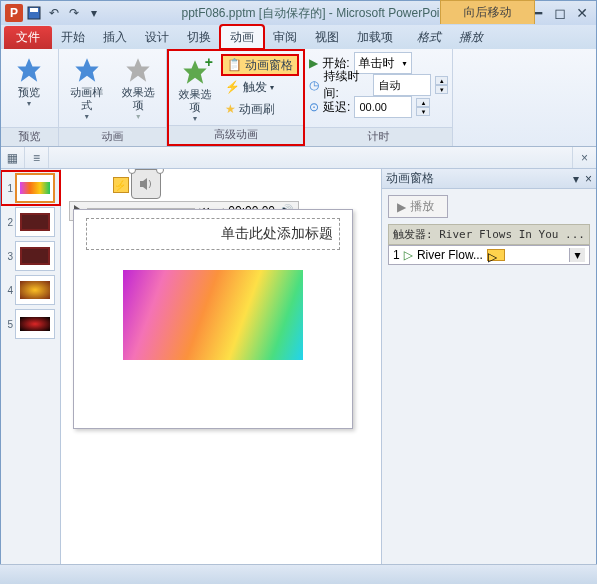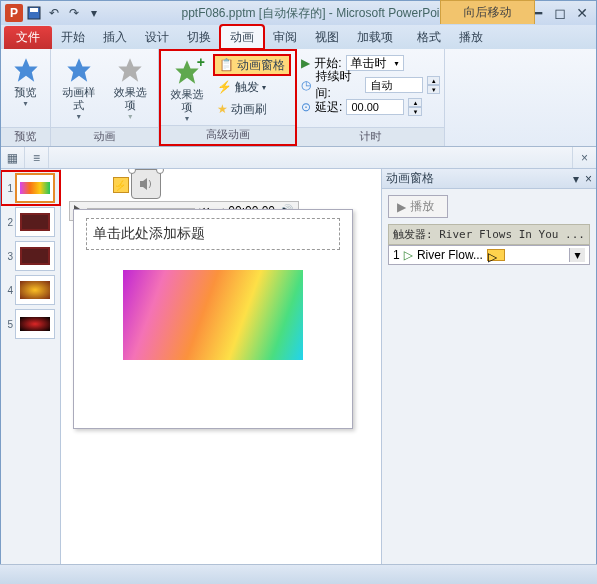--- a/index.html
+++ b/index.html
@@ -11,36 +11,36 @@
 .qat-btn { width: 18px; height: 18px; display: flex; align-items: center; justify-content: center; color: #345; }
 .title-text { flex: 1; text-align: center; color: #466; font-size: 12px; }
 .audio-tools-tab { position: absolute; left: 440px; top: 0; width: 95px; height: 24px; background: #f2c46d; color: #444; display: flex; align-items: center; justify-content: center; font-size: 12px; border:1px solid #d0a040; border-bottom:0; }
 .win-btn { width: 20px; height: 18px; display: flex; align-items: center; justify-content: center; color: #345; font-size: 14px; }
 
 
 .tabs-row { height: 24px; background: linear-gradient(#dbe6f5, #cddeef); display: flex; align-items: flex-end; padding-left: 0; }
 .file-tab { background: linear-gradient(#e53e3e,#c43030); color: #fff; padding: 3px 12px; border-radius: 3px 3px 0 0; margin-left: 3px; }
 .tab { padding: 3px 9px; color: #345; cursor: pointer; }
 .tab.active { background: #f4f7fc; border: 1px solid #a5b8d0; border-bottom: none; border-radius: 3px 3px 0 0; }
-.tab.audio-fmt, .tab.audio-play { color: #345; }
+.tab.audio-fmt, .tab.audio-play { color: #345; font-style: italic; }
 
 
 .ribbon { height: 98px; background: linear-gradient(#f4f7fc,#e4ecf7); border-bottom: 1px solid #a5b8d0; display: flex; }
 .ribbon-group { border-right: 1px solid #c8d4e5; display: flex; flex-direction: column; padding: 3px 4px 0; }
 .rg-body { flex: 1; display: flex; align-items: flex-start; gap: 4px; }
 .rg-label { text-align: center; color: #556; font-size: 11px; padding: 1px 0 2px; background: #dde6f0; margin: 0 -4px; border-top:1px solid #c8d4e5;}
 .big-btn { display: flex; flex-direction: column; align-items: center; width: 48px; padding: 2px; }
 .big-btn .ico { width: 32px; height: 32px; display:flex; align-items:center; justify-content:center; }
 .big-btn .lbl { font-size: 11px; color: #345; text-align: center; line-height: 13px; }
 .small-btn { display: flex; align-items: center; gap: 3px; padding: 2px 4px; color: #345; font-size: 11px; height: 22px; white-space: nowrap; }
 .stack { display: flex; flex-direction: column; }
 .anim-pane-btn { border: 2px solid #d00; background: #ffd97a; padding: 1px 4px; display:flex; align-items:center; gap:3px; }
 .disabled { color: #9aa; justify-content: center; }
 .timing-row { display: flex; align-items: center; gap: 4px; height: 22px; font-size: 11px; }
-.timing-row .field { background: #fff; border: 1px solid #b8c8dd; padding: 1px 4px; min-width: 58px; height: 16px; font-size:11px; display:flex; align-items:center;}
+.timing-row .field { background: #fff; border: 1px solid #b8c8dd; padding: 1px 4px; min-width: 58px; height: 22px; font-size:11px; display:flex; align-items:center;}
 .spinner { width:14px; display:flex; flex-direction:column; }
 .spinner span{ height:9px; background:#e8eef6; border:1px solid #b8c8dd; font-size:7px; text-align:center; line-height:7px;}
 .star-blue svg { fill:#4a8cd8; }
 .star-green svg { fill:#5fa84e; }
 .star-gray svg { fill:#b0b0b0; }
 
 
 .hl-tab { outline: 2px solid #d00; outline-offset: -1px; }
 .hl-group { border: 2px solid #d00 !important; }
 
@@ -56,21 +56,21 @@
 .thumb .pv { width:40px; height:30px; background:#fff; border:1px solid #b8c8dd; display:flex; align-items:center; justify-content:center; overflow:hidden;}
 .thumb.sel .pv { border:2px solid #e58a2a; }
 .thumb.sel { outline: 2px solid #d00; outline-offset: 1px; }
 .pv-grad { width:30px; height:12px; background: linear-gradient(90deg,#d946ef,#f97316,#facc15,#22c55e);}
 .pv-dark { width:30px; height:18px; background:#581c1c; border:2px solid #7a2020;}
 .pv-fire { width:30px; height:18px; background: radial-gradient(#fbbf24,#7c2d12);}
 .pv-red { width:30px; height:14px; background: radial-gradient(#dc2626,#000);}
 
 .edit-area { flex:1; background:#fff; position:relative; overflow:hidden; }
 .slide { position:absolute; left:12px; top:40px; width:280px; height:220px; background:#fff; border:1px solid #aab; box-shadow:2px 2px 4px rgba(0,0,0,.2);}
-.slide-title { margin:8px 12px; border:1px dashed #999; text-align:left; padding:6px; font-size:14px; color:#333;}
+.slide-title { margin:8px 12px; border:1px dashed #999; text-align:right; padding:6px; font-size:14px; color:#333;}
 .slide-img { margin:20px auto 0; width:180px; height:90px; background: linear-gradient(110deg,#c026d3 0%,#f472b6 20%,#fb923c 45%,#fde047 65%,#4ade80 85%,#22d3ee 100%);}
 .audio-obj { position:absolute; left:70px; top:0px; display:flex; flex-direction:column; align-items:center; gap:2px;}
 .audio-icon { width:30px; height:30px; background:#e8e8e8; border:1px solid #888; border-radius:4px; display:flex; align-items:center; justify-content:center; position:relative;}
 .audio-icon::before, .audio-icon::after { content:""; position:absolute; width:6px; height:6px; background:#fff; border:1px solid #888; border-radius:50%;}
 .audio-icon::before { left:-4px; top:-4px; }
 .audio-icon::after { right:-4px; top:-4px; }
 .star-badge { position:absolute; left:52px; top:8px; width:16px; height:16px; background:#ffd24d; border:1px solid #c89020; display:flex; align-items:center; justify-content:center; font-size:10px;}
 .media-bar { position:absolute; left:8px; top:32px; width:230px; height:20px; background:#f2f2f2; border:1px solid #bbb; display:flex; align-items:center; gap:4px; padding:0 4px; font-size:10px;}
 .play-tri { width:0;height:0;border-left:9px solid #555; border-top:6px solid transparent; border-bottom:6px solid transparent;}
 .track { flex:1; height:6px; background:#fff; border:1px solid #bbb;}
@@ -116,21 +116,21 @@
   <div class="tab">切换</div>
   <div class="tab active hl-tab">动画</div>
   <div class="tab">审阅</div>
   <div class="tab">视图</div>
   <div class="tab">加载项</div>
   <div class="tab audio-fmt" style="margin-left:6px">格式</div>
   <div class="tab audio-play">播放</div>
 </div>
 
 <div class="ribbon">
-  <div class="ribbon-group" style="width:50px">
+  <div class="ribbon-group" style="width:58px">
     <div class="rg-body">
       <div class="big-btn">
         <div class="ico star-blue">
             <svg width="28" height="28" viewBox="0 0 24 24">
               <polygon points="12,2 15,9 22,9 17,14 19,22 12,17 5,22 7,14 2,9 9,9"></polygon>
             </svg>
           </div>
         <div class="lbl">预览</div>
         <div style="font-size:8px;color:#567">▾</div>
       </div>

